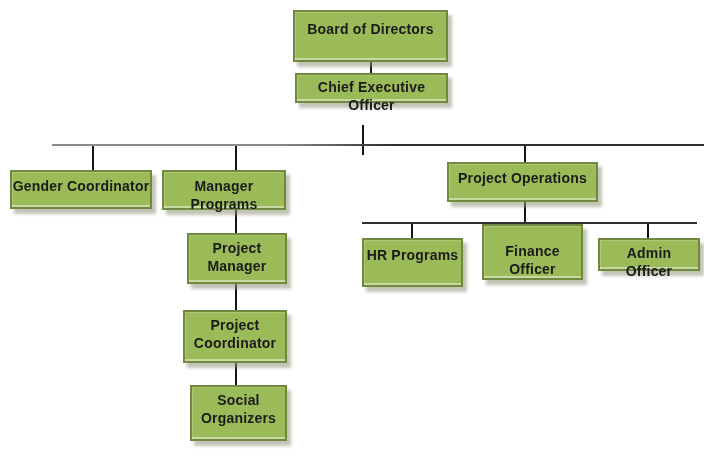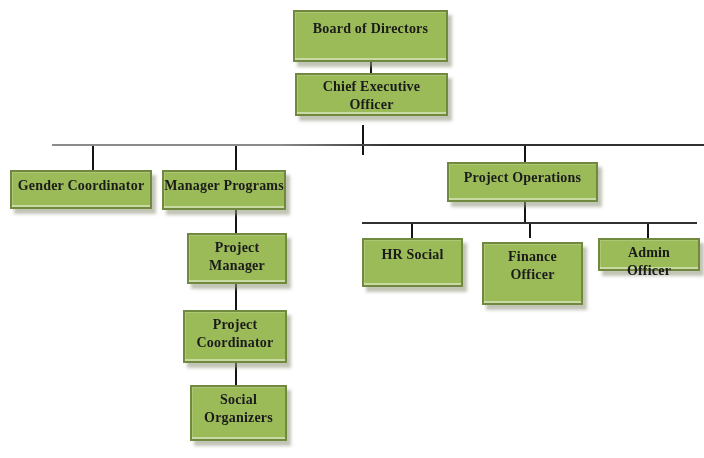--- a/index.html
+++ b/index.html
@@ -1,21 +1,21 @@
 <!DOCTYPE html>
 <html style="--bg: #ffffff; --fill: #9bbb59; --border: #71893f; --shadow: rgba(143,148,122,0.55); --text: #1b1b1b; --connector: #141414; --rail-left: #8b8b8b; --rail-right: #303030;"><head>
 <meta charset="utf-8">
 <style>
   html,body{margin:0;padding:0;background:#ffffff;}
   #stage{
     position:relative;
     width:704px;height:458px;
     background:var(--bg,#fff);
     overflow:hidden;
-    font-family:Liberation Serif, serif;
+    font-family:Liberation Sans, sans-serif;
     border-radius:16px;
   }
   .node{
     position:absolute;
     box-sizing:border-box;
     background:var(--fill);
     border:2px solid var(--border);
     box-shadow: inset 0 -2px 0 rgba(255,255,255,0.45),
                 inset 1px 1px 0 rgba(255,255,255,0.18),
                 4px 5px 3px var(--shadow);
@@ -54,21 +54,21 @@
     <div class="edge v" style="left: 235px; top: 284px; height: 26px;"></div>
     <div class="edge v" style="left: 235px; top: 363px; height: 22px;"></div>
     <div class="edge v" style="left: 524px; top: 202px; height: 21px;"></div>
     <div class="edge h sub" style="left: 362px; top: 222px; width: 335px;"></div>
     <div class="edge v" style="left: 411px; top: 224px; height: 14px;"></div>
     <div class="edge v" style="left: 529px; top: 224px; height: 14px;"></div>
     <div class="edge v" style="left: 647px; top: 224px; height: 14px;"></div>
     <div class="node" style="left: 293px; top: 10px; width: 155px; height: 52px; padding-top: 8px;">
       <span class="label">Board of Directors</span>
     </div>
-    <div class="node" style="left: 295px; top: 73px; width: 153px; height: 43px; padding-top: 3px;">
+    <div class="node" style="left: 295px; top: 73px; width: 153px; height: 30px; padding-top: 3px;">
       <span class="label">Chief Executive
 Officer</span>
     </div>
     <div class="node" style="left: 10px; top: 170px; width: 142px; height: 39px; padding-top: 5px;">
       <span class="label">Gender Coordinator</span>
     </div>
     <div class="node" style="left: 162px; top: 170px; width: 124px; height: 40px; padding-top: 5px;">
       <span class="label">Manager Programs</span>
     </div>
     <div class="node" style="left: 447px; top: 162px; width: 151px; height: 40px; padding-top: 5px;">
@@ -80,23 +80,23 @@
     </div>
     <div class="node" style="left: 183px; top: 310px; width: 104px; height: 53px; padding-top: 4px;">
       <span class="label">Project
 Coordinator</span>
     </div>
     <div class="node" style="left: 190px; top: 385px; width: 97px; height: 56px; padding-top: 4px;">
       <span class="label">Social
 Organizers</span>
     </div>
     <div class="node" style="left: 362px; top: 238px; width: 101px; height: 49px; padding-top: 6px;">
-      <span class="label">HR Social</span>
+      <span class="label">HR Programs</span>
     </div>
-    <div class="node" style="left: 482px; top: 242px; width: 101px; height: 63px; padding-top: 4px;">
+    <div class="node" style="left: 482px; top: 224px; width: 101px; height: 56px; padding-top: 16px;">
       <span class="label">Finance
 Officer</span>
     </div>
     <div class="node" style="left: 598px; top: 238px; width: 102px; height: 33px; padding-top: 4px;">
       <span class="label">Admin
 Officer</span>
     </div>
   </div>
 
 </body></html>

